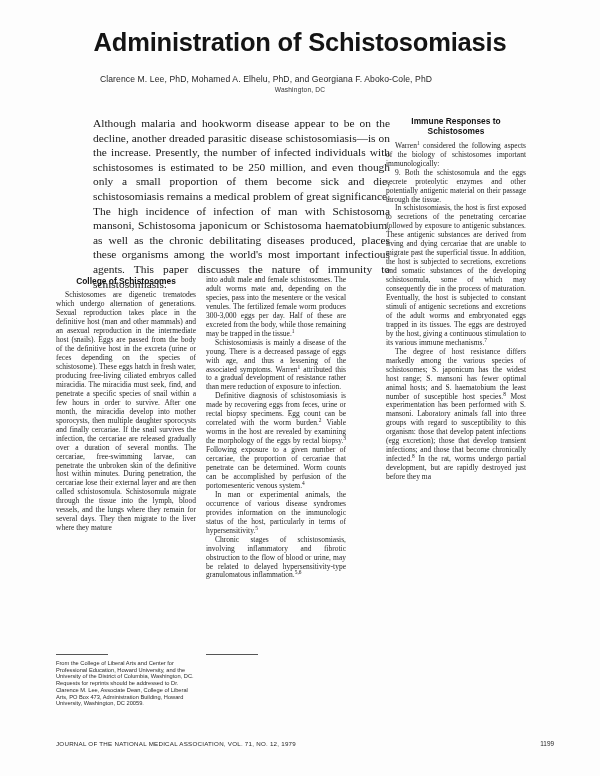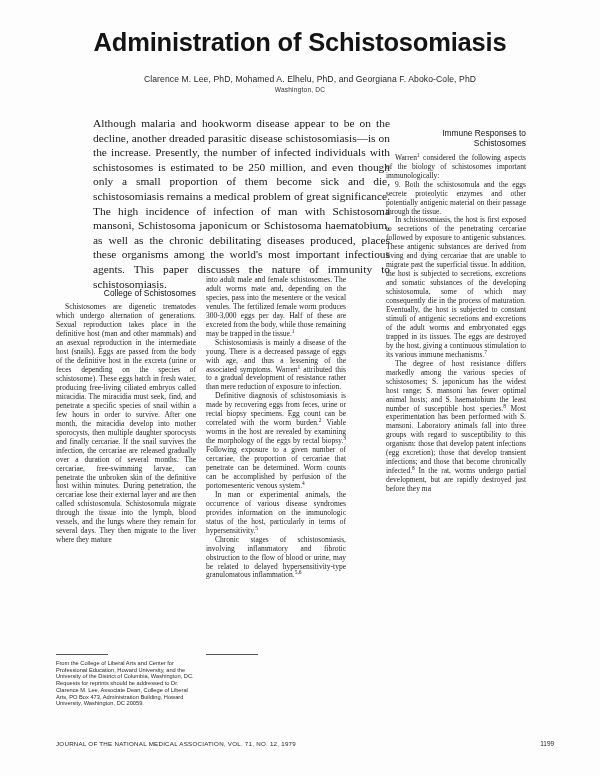--- a/index.html
+++ b/index.html
@@ -37,21 +37,20 @@
   }
   .authors {
     position: absolute;
     left: 0; top: 74px;
     width: 532px;
     text-align: center;
     font-family: "Liberation Sans", "DejaVu Sans", sans-serif;
     font-size: 8.6px;
     color: #262626;
     letter-spacing: 0.1px;
-    margin-left: 44px;
   }
   .affiliation {
     position: absolute;
     left: 0; top: 86px;
     width: 600px;
     text-align: center;
     font-family: "Liberation Sans", "DejaVu Sans", sans-serif;
     font-size: 6.6px;
     color: #333;
     letter-spacing: 0.2px;
@@ -76,25 +75,25 @@
     line-height: 8.95px;
     text-align: justify;
     color: #1d1d1d;
   }
   .col-left  { left: 56px;  top: 276px; width: 140px; }
   .col-mid   { left: 206px; top: 276px; width: 140px; }
   .col-right { left: 386px; top: 116px; width: 140px; }
 
   .sec-head {
     font-family: "Liberation Sans", "DejaVu Sans", sans-serif;
-    font-weight: normal;
+    font-weight: bold;
     font-size: 8.4px;
     line-height: 10.4px;
-    margin: 12px 0 5px 0;
-    text-align: right;
+    margin: 0 0 5px 0;
+    text-align: center;
     color: #121212;
   }
   .col p {
     margin: 0;
     text-indent: 9px;
     hyphens: auto;
     -webkit-hyphens: auto;
   }
   .col p.noindent { text-indent: 0; }
 

